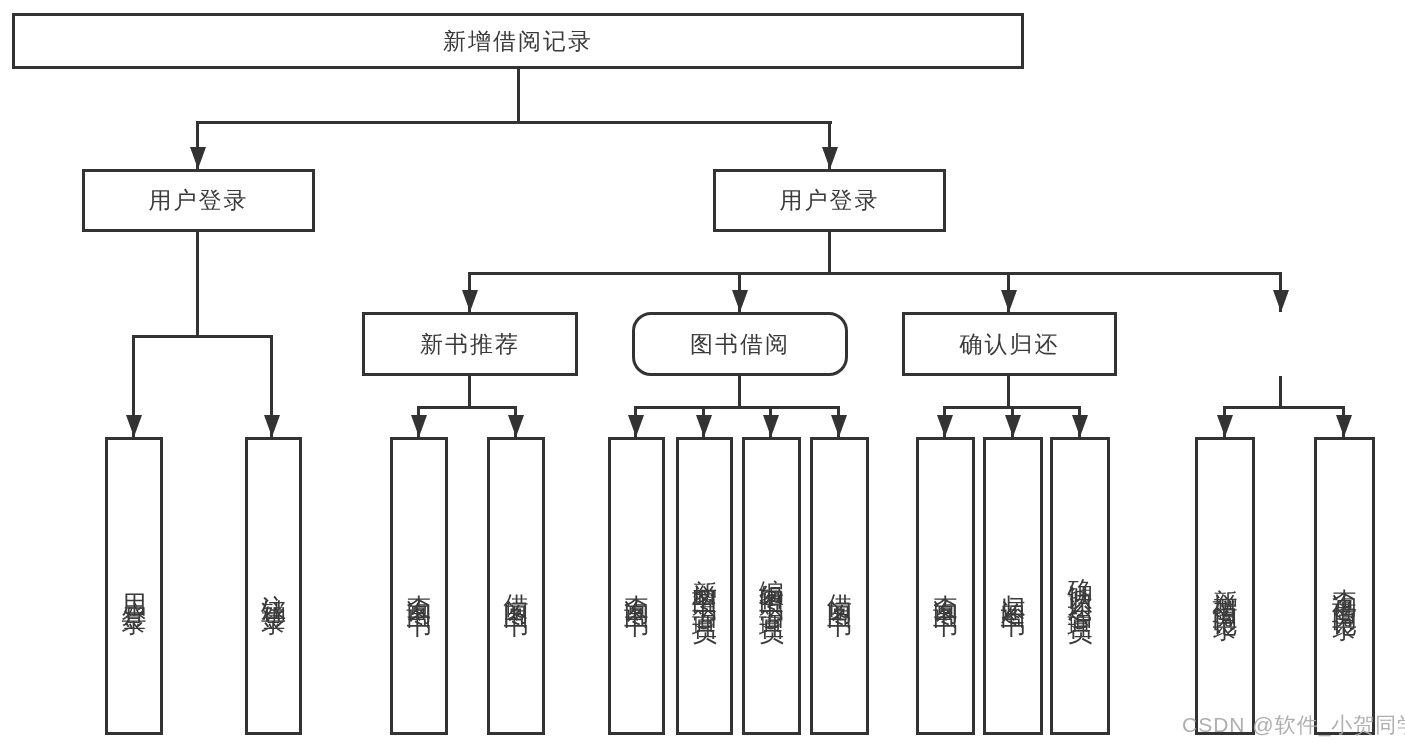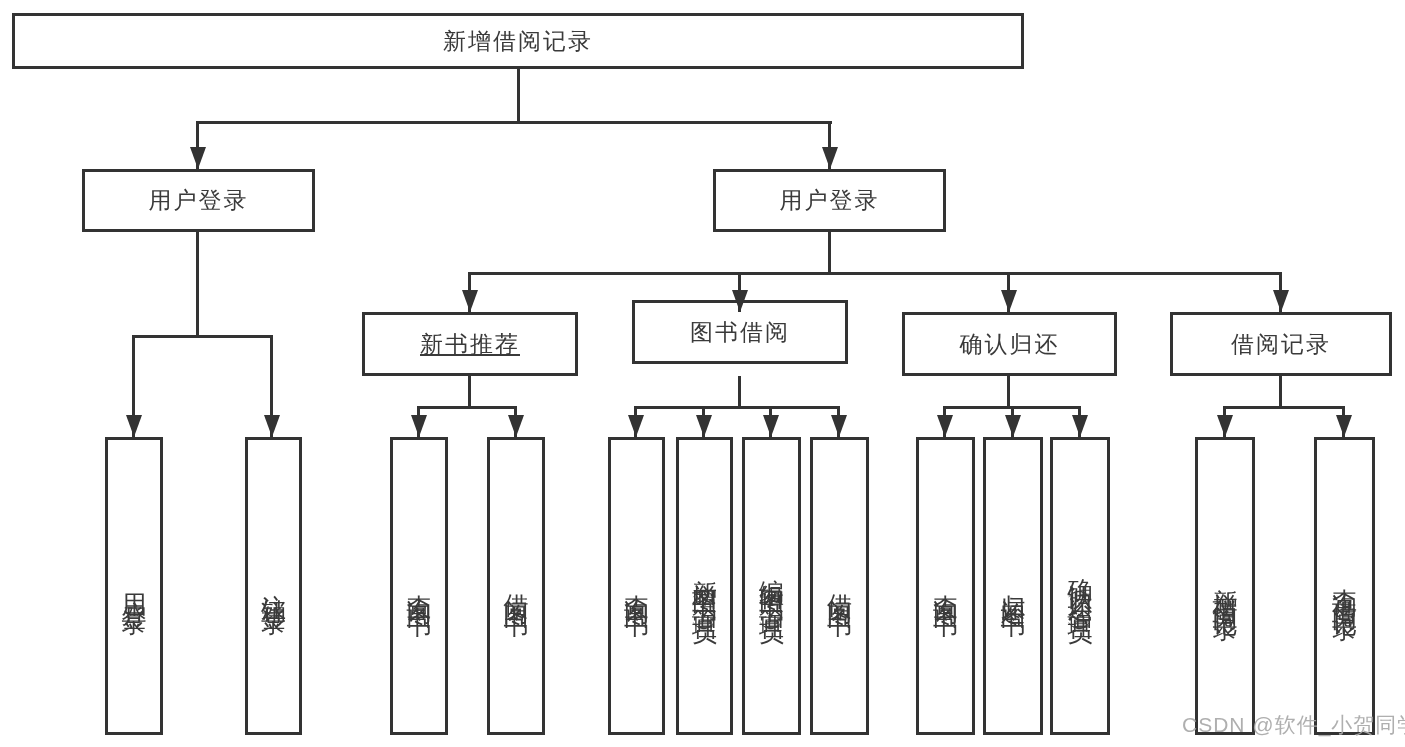--- a/index.html
+++ b/index.html
@@ -38,35 +38,32 @@
   </div>
 
   <div class="box" style="left:82px;top:169px;width:227px;height:57px;">
     <span class="hlabel">用户登录</span>
   </div>
 
   <div class="box" style="left:713px;top:169px;width:227px;height:57px;">
     <span class="hlabel">用户登录</span>
   </div>
 
-  <div class="box" style="left:362px;top:312px;width:210px;height:58px;text-decoration:underline;">
+  <div class="box" style="left:362px;top:312px;width:210px;height:58px;">
     <span class="hlabel">新书推荐</span>
   </div>
 
-  <div class="box" style="left:632px;top:300px;width:210px;height:58px;">
+  <div class="box" style="left:632px;top:312px;width:210px;height:58px;border-radius:19px;">
     <span class="hlabel">图书借阅</span>
   </div>
 
   <div class="box" style="left:902px;top:312px;width:209px;height:58px;">
     <span class="hlabel">确认归还</span>
   </div>
 
-  <div class="box" style="left:1170px;top:312px;width:216px;height:58px;">
-    <span class="hlabel">借阅记录</span>
-  </div>
 
   <div class="box leaf" style="left:105px;top:437px;width:52px;height:292px;">
     <span>用户登录</span>
   </div>
   <div class="box leaf" style="left:245px;top:437px;width:51px;height:292px;">
     <span>注销登录</span>
   </div>
 
   <div class="box leaf" style="left:390px;top:437px;width:52px;height:292px;">
     <span>查询图书</span>

